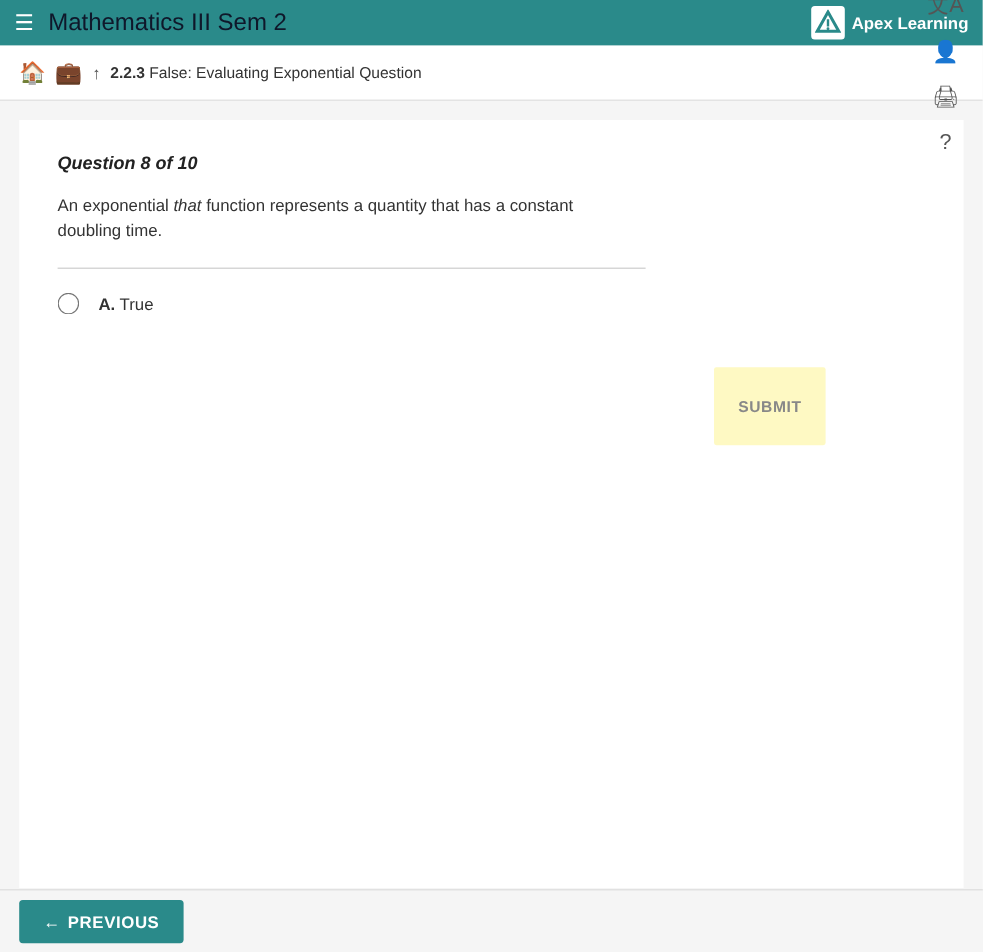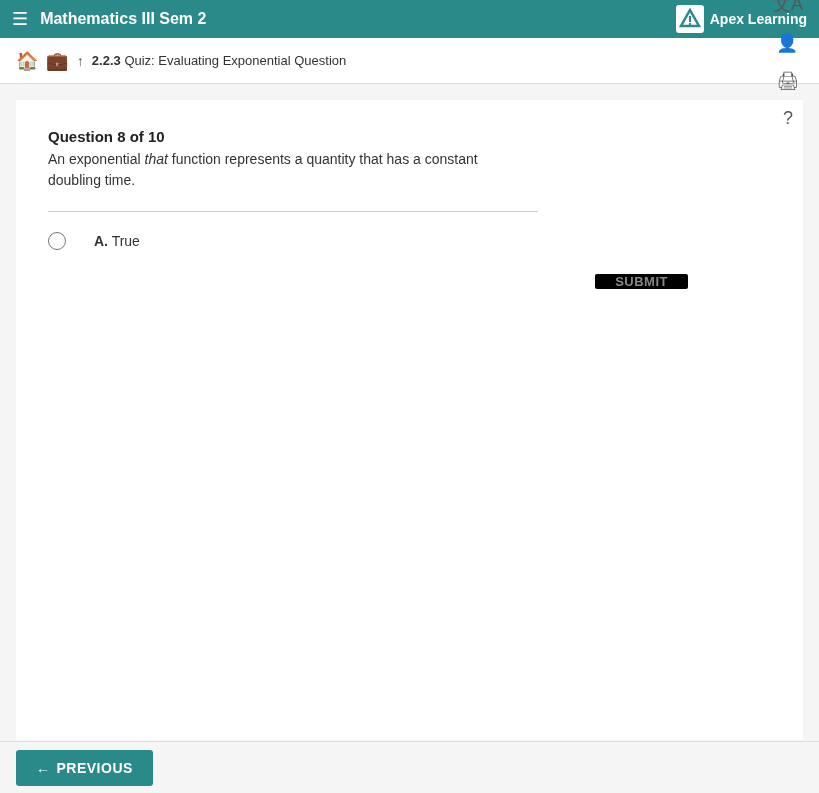--- a/index.html
+++ b/index.html
@@ -18,23 +18,23 @@
       display: flex;
       align-items: center;
       gap: 12px;
     }
     #menu-icon {
       color: white;
       font-size: 18px;
       cursor: pointer;
     }
     #course-title {
-      color: #ffffff;
-      font-size: 16px;
-      font-weight: bold;
+      color: #0f172a;
+      font-size: 20px;
+      font-weight: normal;
     }
     #top-bar-right {
       display: flex;
       align-items: flex-start;
       gap: 6px;
     }
     #apex-logo {
       display: flex;
       align-items: center;
       gap: 6px;
@@ -98,42 +98,43 @@
       background: white;
       margin: 16px;
       padding: 28px 32px;
       min-height: 640px;
     }
 
     #question-number {
       font-size: 15px;
       font-weight: bold;
       color: #222;
-      margin-bottom: 4px;
+      margin-bottom: 16px;
+      font-style: italic;
     }
 
     #question-text {
       font-size: 14px;
       color: #333;
       line-height: 1.5;
       margin-bottom: 20px;
       max-width: 480px;
     }
 
     #divider {
       border: none;
       border-top: 1px solid #ccc;
       margin-bottom: 20px;
       max-width: 490px;
     }
 
     .answer-option {
       display: flex;
       align-items: center;
-      gap: 28px;
+      gap: 16px;
       margin-bottom: 16px;
       cursor: pointer;
     }
     .answer-option input[type="radio"] {
       width: 18px;
       height: 18px;
       cursor: pointer;
       accent-color: #2a8a8a;
     }
     .answer-label {
@@ -141,29 +142,30 @@
       color: #333;
     }
 
     #submit-area {
       display: flex;
       justify-content: flex-end;
       max-width: 640px;
       margin-top: 24px;
     }
     #submit-button {
-      background: #000000;
+      background: #fef9c3;
       color: #888;
       border: none;
-      padding: 0 20px;
+      padding: 25px 20px;
       font-size: 13px;
       font-weight: bold;
       letter-spacing: 0.5px;
       cursor: pointer;
       border-radius: 2px;
+      margin-top: 20px;
     }
 
     
     #bottom-bar {
       position: fixed;
       bottom: 0;
       left: 0;
       width: 819px;
       background: #f5f5f5;
       border-top: 1px solid #ddd;
@@ -210,21 +212,21 @@
   </div>
 </div>
 
 <div id="breadcrumb-bar">
   <div id="breadcrumb-left">
     <span id="home-icon">🏠</span>
     <span id="briefcase-icon">💼</span>
     <span id="breadcrumb-arrow">↑</span>
     <span id="breadcrumb-text">
       <span id="breadcrumb-bold" style="font-weight: bold;">2.2.3</span>
-      <span> Quiz: </span>
+      <span> False: </span>
       <span>Evaluating Exponential Question</span>
     </span>
   </div>
   <div id="breadcrumb-right">
     <span title="Translate">文A</span>
     <span title="Profile">👤</span>
     <span title="Print">🖨</span>
     <span title="Help">?</span>
   </div>
 </div>

